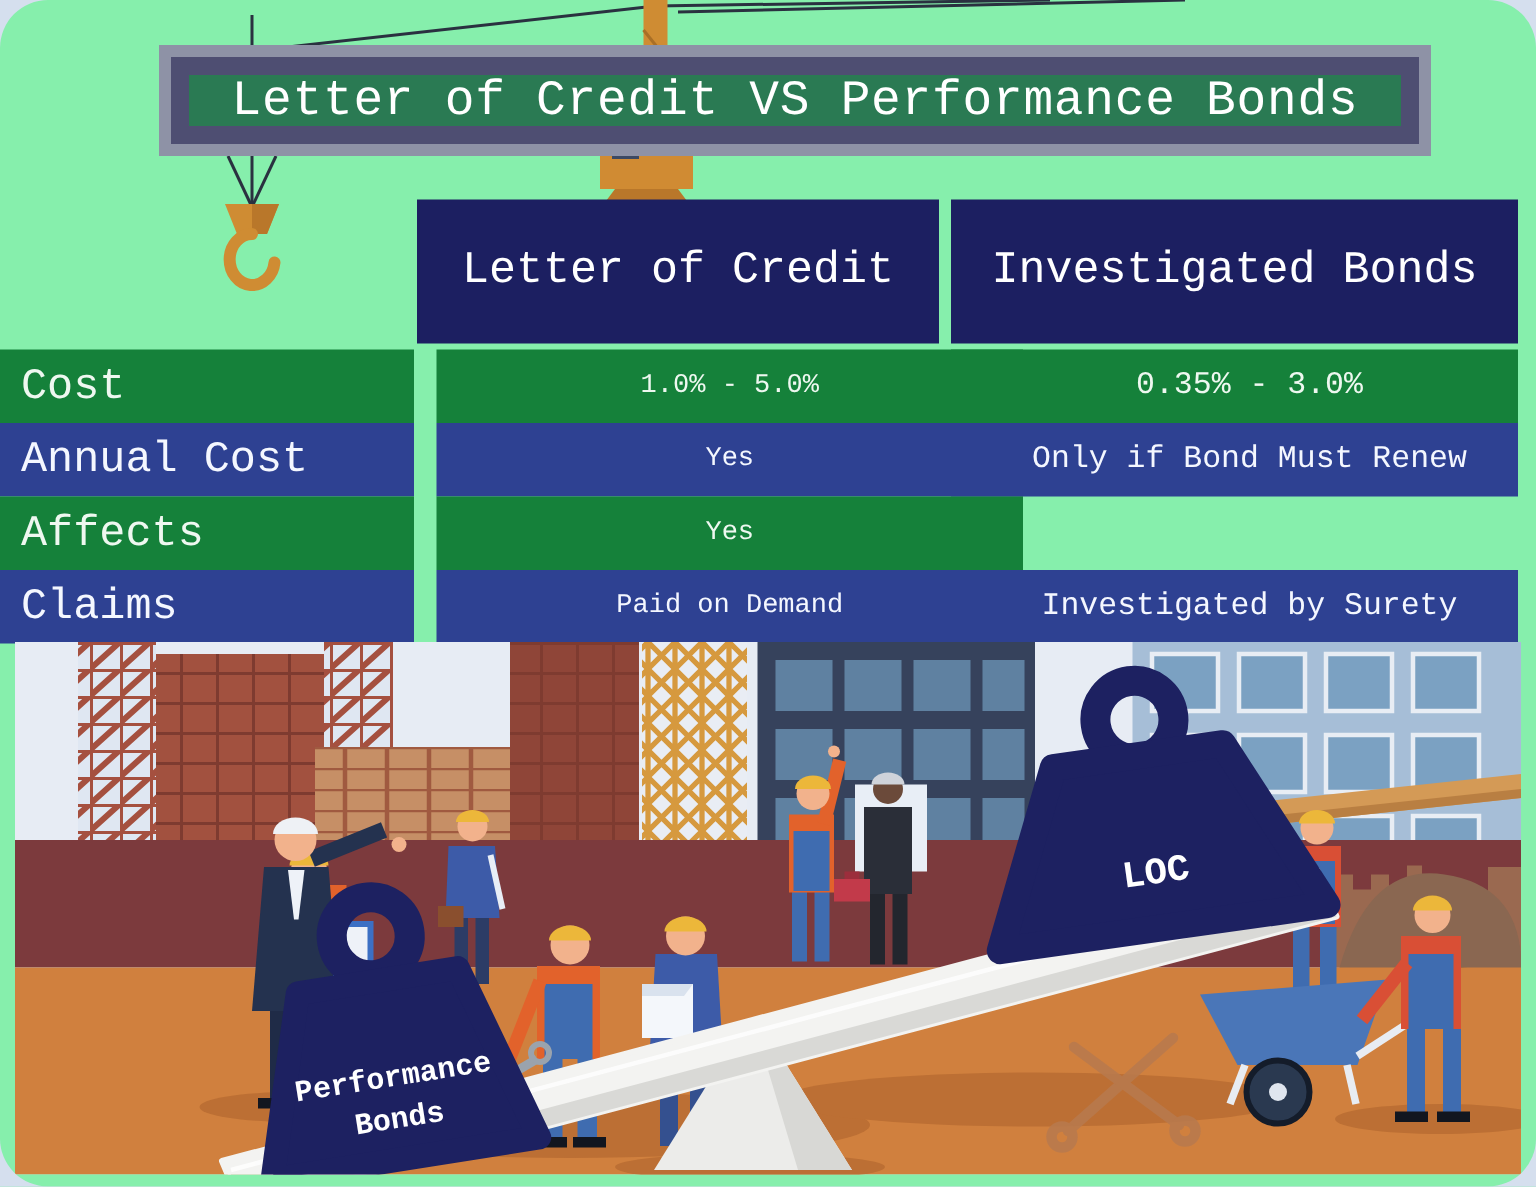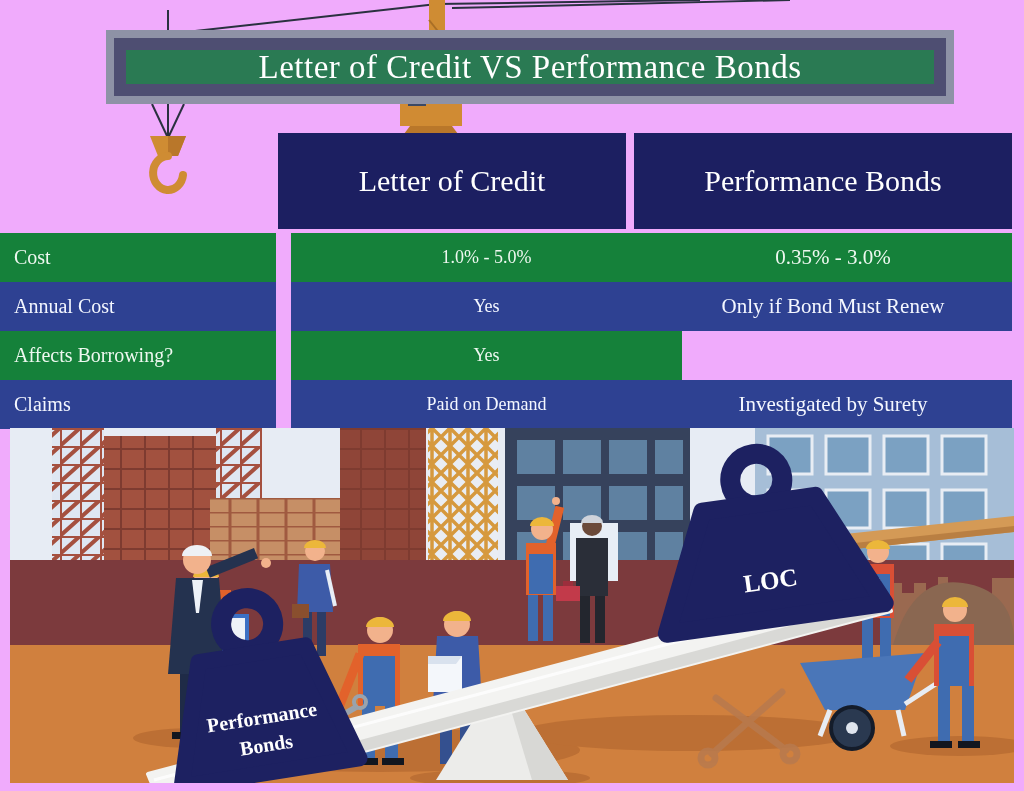--- a/index.html
+++ b/index.html
@@ -1,35 +1,35 @@
 <!DOCTYPE html>
 <html><head>
 <meta charset="utf-8">
 <style>
   html,body{margin:0;padding:0;background:#d5dfee;}
   #page{position:relative;width:1024px;height:791px;overflow:hidden;
-        font-family:Liberation Serif, serif;background:#f0abfc;}
+        font-family:Liberation Mono, monospace;background:#86efac;border-radius:32px;}
   
   #banner-outer{position:absolute;left:106px;top:30px;width:848px;height:74px;
                 background:#8e92a6;z-index:3;}
   #banner-purple{position:absolute;left:8px;top:8px;right:8px;bottom:8px;background:#4e4e72;}
   #banner-green{position:absolute;left:12px;top:12px;right:12px;bottom:12px;background:#2a7a53;
                 display:flex;align-items:center;justify-content:center;}
   #banner-green .ttl{color:#fff;font-size:33px;letter-spacing:.5px;white-space:nowrap;}
   
   #crane-top{position:absolute;left:0;top:0;z-index:1;}
   
   .hdr{position:absolute;top:133px;height:96px;background:#1c1f61;color:#ffffff;
        display:flex;align-items:center;justify-content:center;font-size:30px;z-index:2;}
   #hdr-loc{left:278px;width:348px;}
   #hdr-pb{left:634px;width:378px;}
   #rows{position:absolute;left:0;top:233px;width:1024px;height:196px;z-index:2;}
   .row{position:absolute;left:0;width:1024px;height:49px;}
   .cell{position:absolute;top:0;height:49px;line-height:49px;box-sizing:border-box;}
-  .c-label{left:0;width:276px;padding-left:14px;font-size:20px;text-align:left;}
+  .c-label{left:0;width:276px;padding-left:14px;font-size:29px;text-align:left;}
   .c-v1{left:291px;width:391px;text-align:center;font-size:18px;}
   .c-v2{left:634px;width:378px;text-align:center;font-size:21px;padding-left:20px;}
   .row.green .cell{background:#15813a;color:#eef8f0;}
   .row.blue  .cell{background:#2e4192;color:#f4f7ff;}
   
   #scene{position:absolute;left:0;top:428px;z-index:2;}
 </style>
 </head>
 <body>
 
@@ -62,21 +62,21 @@
 
   <div id="banner-outer">
     <div id="banner-purple">
       <div id="banner-green">
         <span class="ttl">Letter of Credit VS Performance Bonds</span>
       </div>
     </div>
   </div>
 
   <div class="hdr" id="hdr-loc">Letter of Credit</div>
-  <div class="hdr" id="hdr-pb">Performance Bonds</div>
+  <div class="hdr" id="hdr-pb">Investigated Bonds</div>
 
   <div id="rows">
     <div class="row green" style="top:0">
       <div class="cell c-label">Cost</div>
       <div class="cell c-v1">1.0% - 5.0%</div>
       <div class="cell c-v2">0.35% - 3.0%</div>
     </div>
     <div class="row blue" style="top:49px">
       <div class="cell c-label">Annual Cost</div>
       <div class="cell c-v1">Yes</div>

